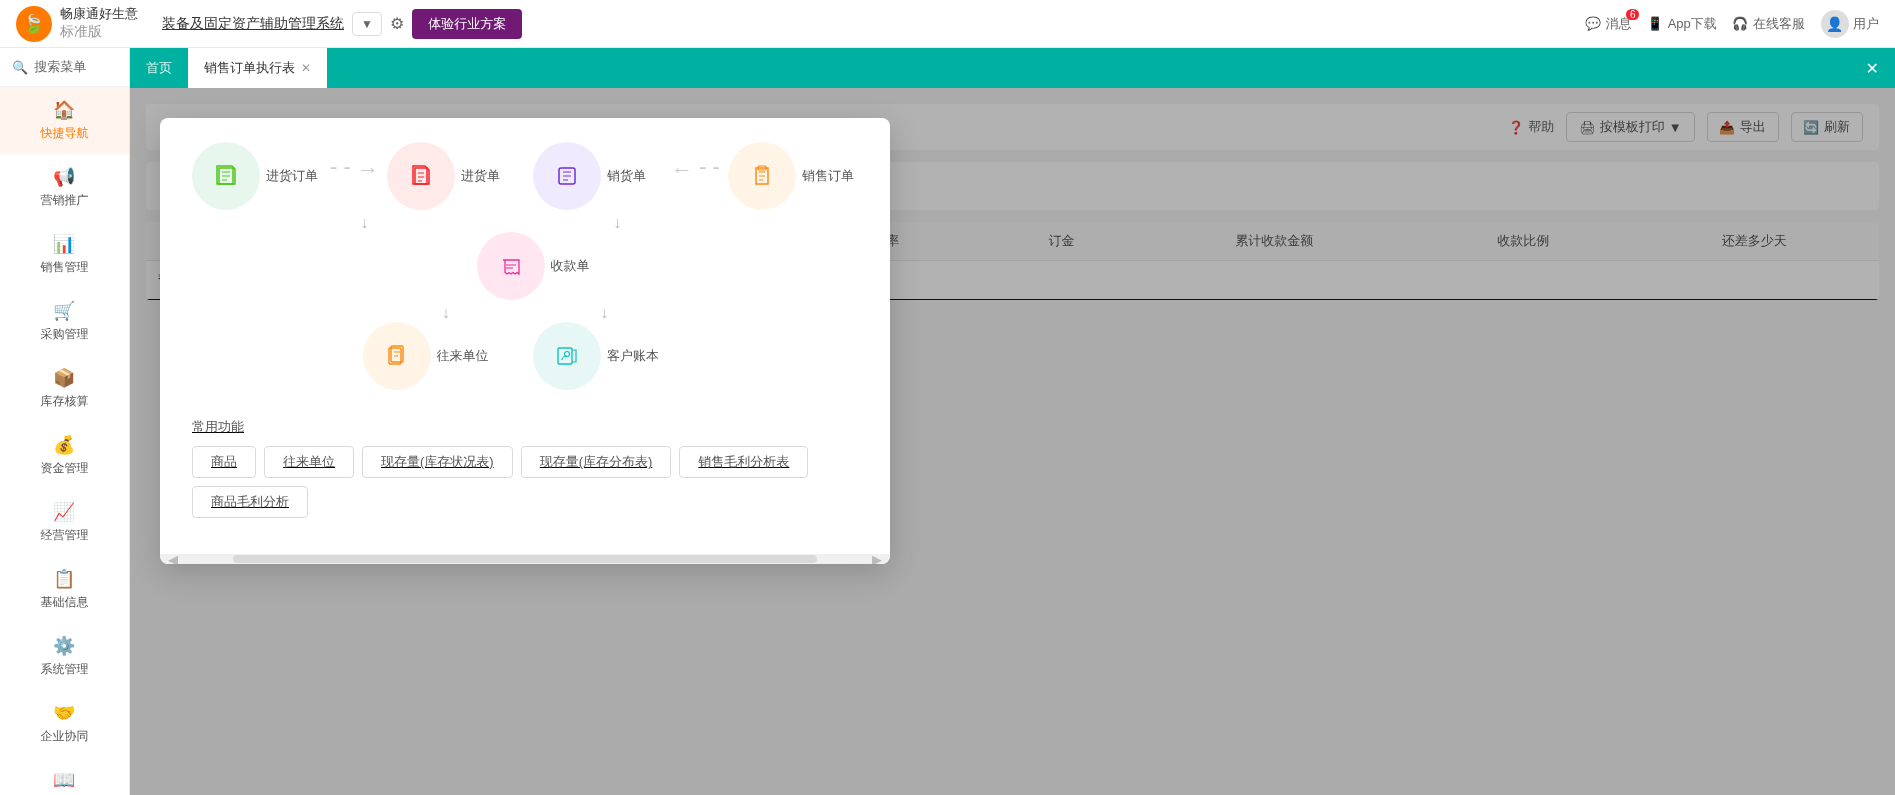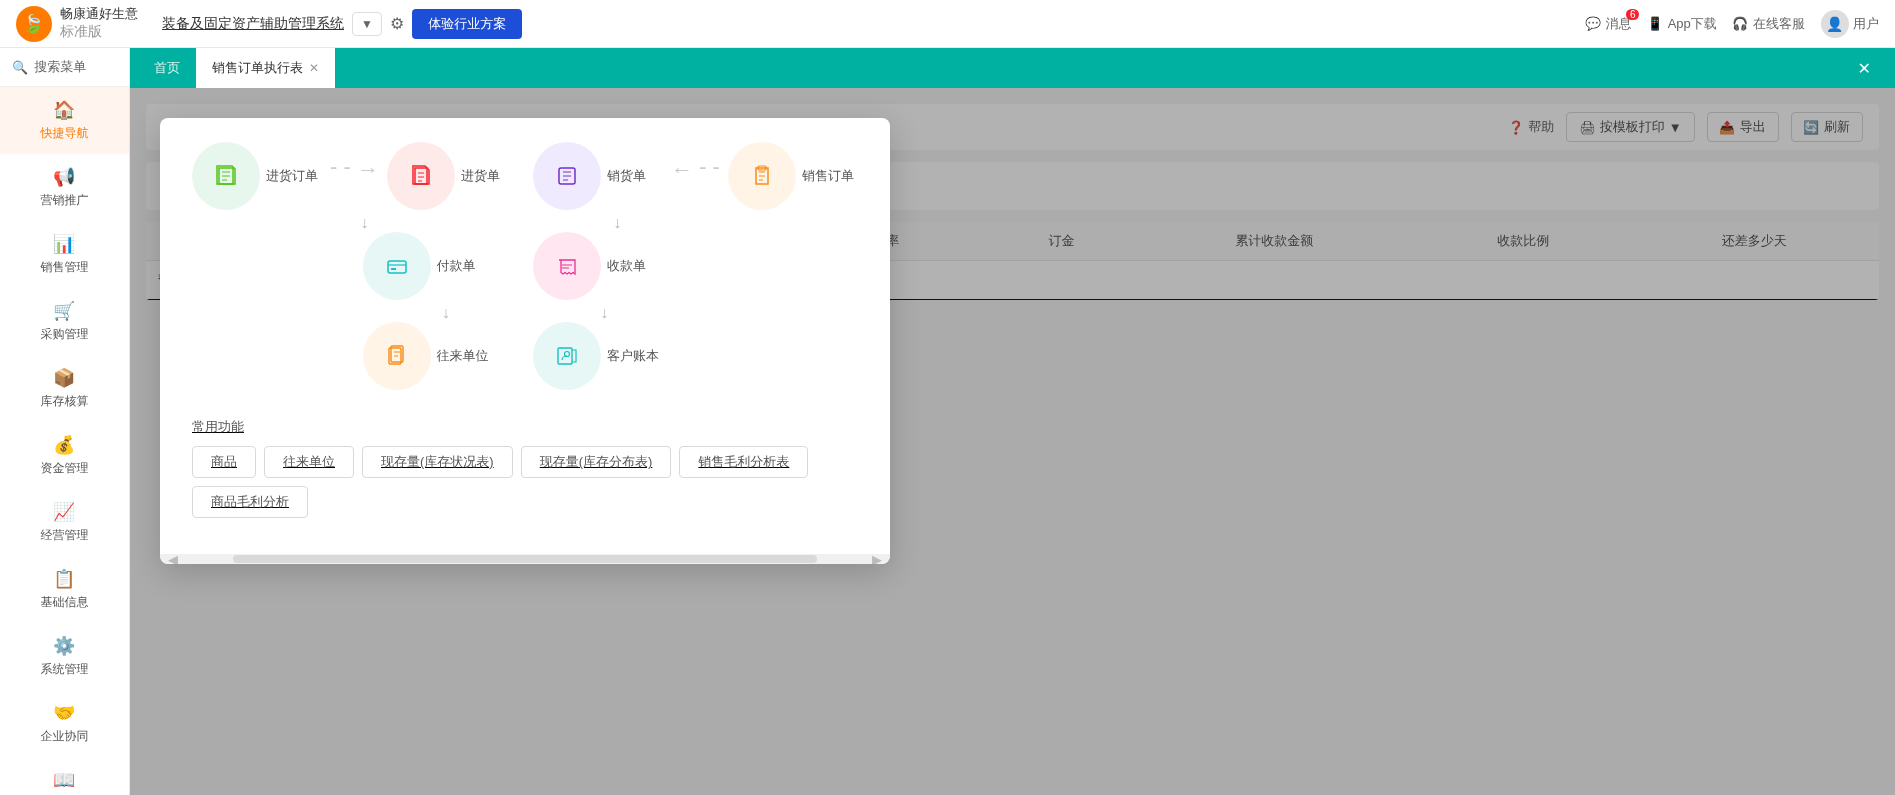--- a/index.html
+++ b/index.html
@@ -15,21 +15,21 @@
       flex-shrink: 0;
     }
     .top-bar-left { display: flex; align-items: center; gap: 8px; min-width: 130px; }
     .logo-icon { width: 36px; height: 36px; background: #ff7a00; border-radius: 50%; display: flex; align-items: center; justify-content: center; color: #fff; font-size: 18px; }
     .logo-text { font-size: 13px; color: #333; line-height: 1.3; }
     .logo-sub { font-size: 14px; color: #999; }
     .top-bar-center { display: flex; align-items: center; gap: 8px; flex: 1; padding: 0 16px; }
     .system-name { font-size: 14px; color: #333; font-weight: 500; text-decoration: underline; }
     .dropdown-btn { border: 1px solid #ddd; background: #fff; border-radius: 4px; padding: 4px 8px; cursor: pointer; color: #666; font-size: 12px; }
     .settings-btn { border: none; background: none; cursor: pointer; color: #666; font-size: 16px; }
-    .experience-btn { background: #1d4ed8; color: #fff; border: none; border-radius: 4px; padding: 6px 16px; cursor: pointer; font-size: 13px; }
+    .experience-btn { background: #701a75; color: #fff; border: none; border-radius: 4px; padding: 6px 16px; cursor: pointer; font-size: 13px; }
     .top-bar-right { display: flex; align-items: center; gap: 16px; }
     .top-right-item { display: flex; align-items: center; gap: 4px; color: #666; font-size: 13px; cursor: pointer; position: relative; }
     .badge { background: #f5222d; color: #fff; border-radius: 10px; font-size: 10px; padding: 0 4px; position: absolute; top: -6px; right: -8px; }
     .avatar { width: 28px; height: 28px; border-radius: 50%; background: #ddd; display: flex; align-items: center; justify-content: center; color: #999; font-size: 14px; }
 
     
     .content-area { display: flex; flex: 1; overflow: hidden; }
 
     
     .sidebar {
@@ -50,21 +50,21 @@
     .sidebar-item.active .sidebar-icon { color: #ff7a00; }
     .sidebar-icon { font-size: 18px; }
     .sidebar-icon.orange { color: #ff7a00; }
 
     
     .main-area { flex: 1; display: flex; flex-direction: column; overflow: hidden; }
 
     
     .tab-bar {
       display: flex; align-items: center; background: #00b0a0;
-      height: 40px; padding: 0 8px; flex-shrink: 0;
+      height: 40px; padding: 0 0; flex-shrink: 0;
     }
     .tab-item {
       display: flex; align-items: center; gap: 6px;
       padding: 0 16px; height: 40px; cursor: pointer;
       color: rgba(255,255,255,0.85); font-size: 13px;
     }
     .tab-item.home { background: #00b0a0; }
     .tab-item.active { background: #fff; color: #333; }
     .tab-close { cursor: pointer; color: #999; font-size: 12px; }
     .tab-bar-close { margin-left: auto; padding: 0 16px; color: #fff; cursor: pointer; font-size: 16px; }
@@ -377,31 +377,20 @@
                 <div></div>
                 <div></div>
                 <div style="display:flex;justify-content:center;color:#bbb;font-size:16px;padding:0 8px;">↓</div>
                 <div></div>
                 <div></div>
               </div>
 
               <div style="display:grid;grid-template-columns:1fr auto 1fr auto 1fr auto 1fr;align-items:center;margin-bottom:4px;">
                 <div></div>
                 <div style="padding:0 8px;"></div>
-                <div class="flow-node">
-                  <div class="flow-circle teal">
-                    <svg width="36" height="36" viewBox="0 0 36 36" fill="none">
-                        <rect width="36" height="36" rx="18" fill="#e6f7f5"></rect>
-                        <rect x="9" y="13" width="18" height="12" rx="2" stroke="#13c2c2" stroke-width="1.5" fill="none"></rect>
-                        <path d="M9 17h18" stroke="#13c2c2" stroke-width="1.2"></path>
-                        <rect x="12" y="20" width="5" height="2" rx="0.5" fill="#13c2c2"></rect>
-                      </svg>
-                  </div>
-                  <span class="flow-label">付款单</span>
-                </div>
                 <div style="padding:0 8px;"></div>
                 <div class="flow-node">
                   <div class="flow-circle pink">
                     <svg width="36" height="36" viewBox="0 0 36 36" fill="none">
                         <rect width="36" height="36" rx="18" fill="#ffe6f0"></rect>
                         <path d="M10 12h16v14l-2-1.5-2 1.5-2-1.5-2 1.5-2-1.5-2 1.5-2-1.5V12z" stroke="#eb2f96" stroke-width="1.3" fill="none"></path>
                         <path d="M13 17h10M13 20h7" stroke="#eb2f96" stroke-width="1.2"></path>
                       </svg>
                   </div>
                   <span class="flow-label">收款单</span>

